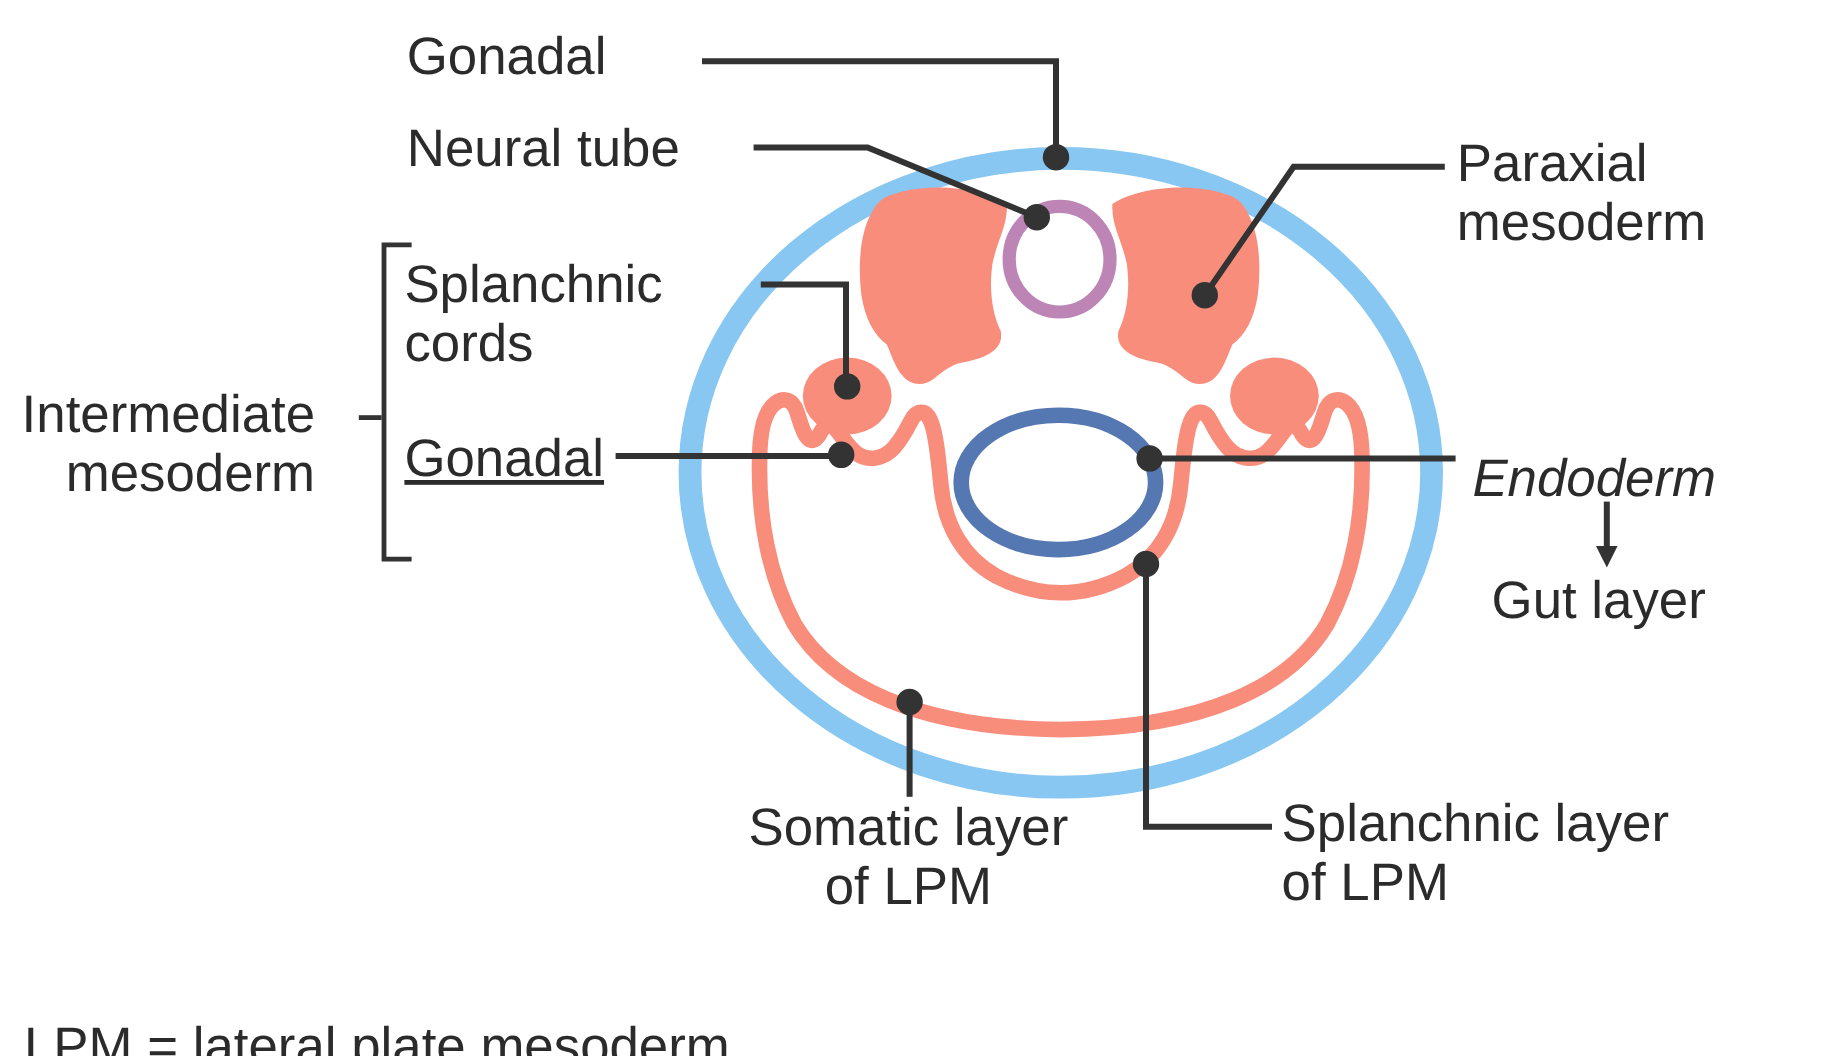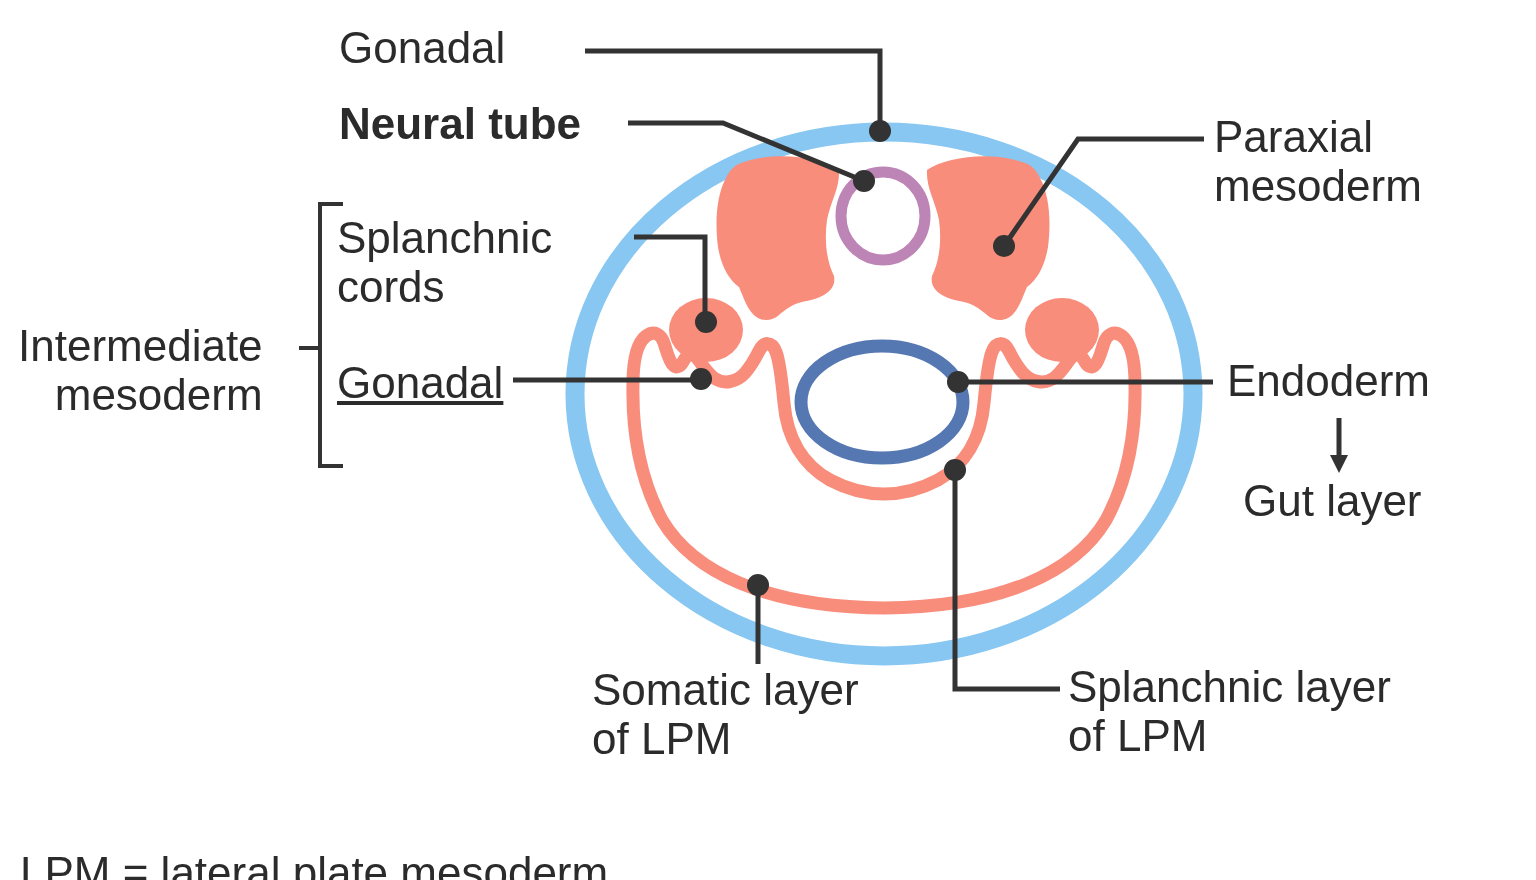--- a/index.html
+++ b/index.html
@@ -12,28 +12,28 @@
 
   .lbl {
     position:absolute;
     font:400 44px/49px "Liberation Sans", sans-serif;
     color:var(--color-text);
     white-space:nowrap;
   }
   .lbl span { display:block; }
 
   .lbl-ectoderm     { left:339px;  top:23px;  }
-  .lbl-neural       { left:339px;  top:99px;font-weight:bold;  }
+  .lbl-neural       { left:339px;  top:99px;  }
   .lbl-paraxial     { left:1214px; top:112px; }
   .lbl-nephrogenic  { left:337px;  top:213px; }
   .lbl-intermediate { left:18px;   top:321px;text-align:right; }
   .lbl-gonadal      { left:337px;  top:358px;text-decoration:underline; }
-  .lbl-endoderm     { left:1227px; top:356px; }
+  .lbl-endoderm     { left:1227px; top:374px;font-style:italic; }
   .lbl-guttube      { left:1243px; top:476px; }
-  .lbl-somatic      { left:592px;  top:665px; width:330px; }
+  .lbl-somatic      { left:592px;  top:665px; width:330px; text-align:center; }
   .lbl-splanchnic   { left:1068px; top:662px; }
   .lbl-footnote     { left:20px;   top:812px;margin-top:36px; }
 
   .stroke-ecto   { stroke:var(--color-ectoderm);  fill:none; }
   .stroke-neural { stroke:var(--color-neural);    fill:none; }
   .stroke-endo   { stroke:var(--color-endoderm);  fill:none; }
   .stroke-coral  { stroke:var(--color-mesoderm);  fill:none; }
   .fill-coral    { fill:var(--color-mesoderm);    stroke:none; }
   .leader        { stroke:var(--color-line); stroke-width:5; fill:none; }
   .thinline      { stroke:var(--color-line); stroke-width:4; fill:none; }

